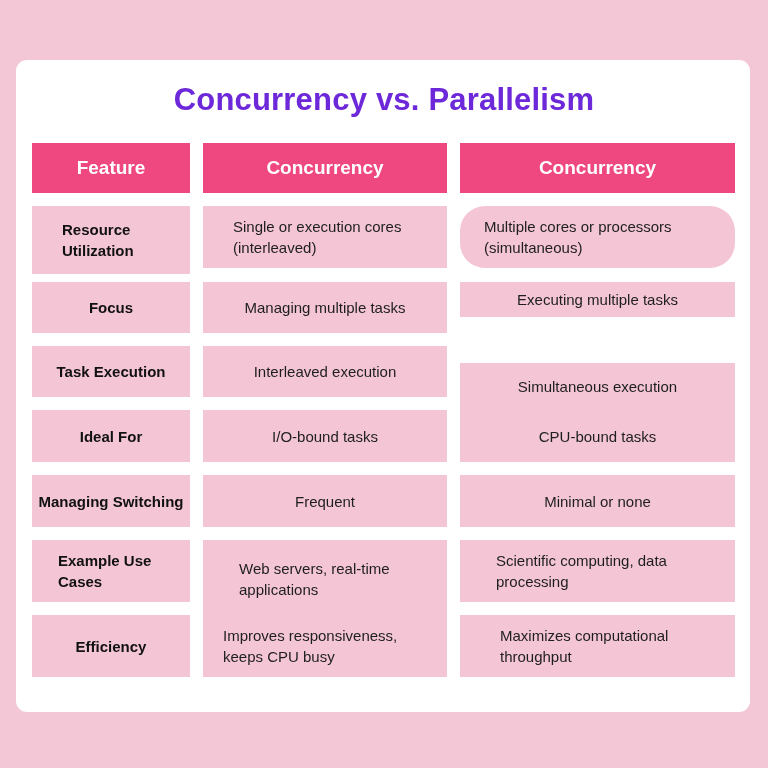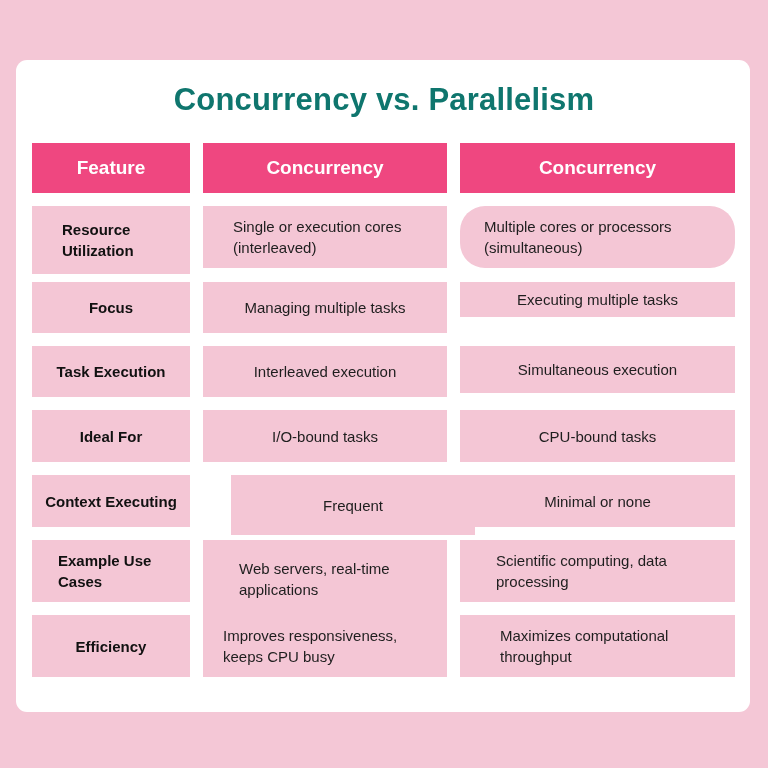--- a/index.html
+++ b/index.html
@@ -22,21 +22,21 @@
     height: 652px;
     background: #FFFFFF;
     border-radius: 11px;
   }
   .title {
     position: absolute;
     left: 0;
     top: 80px;
     width: 768px;
     text-align: center;
-    color: #0f766e;
+    color: #6d28d9;
     font-weight: bold;
     font-size: 31px;
     line-height: 40px;
     letter-spacing: 0.2px;
     margin: 0;
   }
   .cell {
     position: absolute;
     display: flex;
     align-items: center;
@@ -80,28 +80,28 @@
 <div class="cell body feat c1" style="top:206px;height:68px;padding:4px 30px;">Resource Utilization</div>
 <div class="cell body c2" style="top:206px;height:62px;padding:0 30px;">Single or execution cores (interleaved)</div>
 <div class="cell body c3" style="top:206px;height:62px;padding:0 24px;border-radius:25px;">Multiple cores or processors (simultaneous)</div>
 
 <div class="cell body feat c1" style="top:282px;height:51px;">Focus</div>
 <div class="cell body c2" style="top:282px;height:51px;">Managing multiple tasks</div>
 <div class="cell body c3" style="top:282px;height:35px;">Executing multiple tasks</div>
 
 <div class="cell body feat c1" style="top:346px;height:51px;">Task Execution</div>
 <div class="cell body c2" style="top:346px;height:51px;">Interleaved execution</div>
-<div class="cell body c3" style="top:346px;height:47px;">Simultaneous execution</div>
+<div class="cell body c3" style="top:363px;height:47px;">Simultaneous execution</div>
 
 <div class="cell body feat c1" style="top:410px;height:52px;">Ideal For</div>
 <div class="cell body c2" style="top:410px;height:52px;">I/O-bound tasks</div>
 <div class="cell body c3" style="top:410px;height:52px;">CPU-bound tasks</div>
 
-<div class="cell body feat c1" style="top:475px;height:52px;padding:0 4px;">Context Executing</div>
-<div class="cell body c2" style="top:475px;height:60px;margin-left:28px;">Frequent</div>
+<div class="cell body feat c1" style="top:475px;height:52px;padding:0 4px;">Managing Switching</div>
+<div class="cell body c2" style="top:475px;height:52px;">Frequent</div>
 <div class="cell body c3" style="top:475px;height:52px;">Minimal or none</div>
 
 <div class="cell body feat c1" style="top:540px;height:62px;padding:0 26px;">Example Use Cases</div>
 <div class="cell body c2" style="top:540px;height:78px;padding:0 36px;">Web servers, real-time applications</div>
 <div class="cell body c3" style="top:540px;height:62px;padding:0 36px;">Scientific computing, data processing</div>
 
 <div class="cell body feat c1" style="top:615px;height:62px;">Efficiency</div>
 <div class="cell body c2" style="top:615px;height:62px;padding:0 20px;">Improves responsiveness, keeps CPU busy</div>
 <div class="cell body c3" style="top:615px;height:62px;padding:0 40px;">Maximizes computational throughput</div>
 

